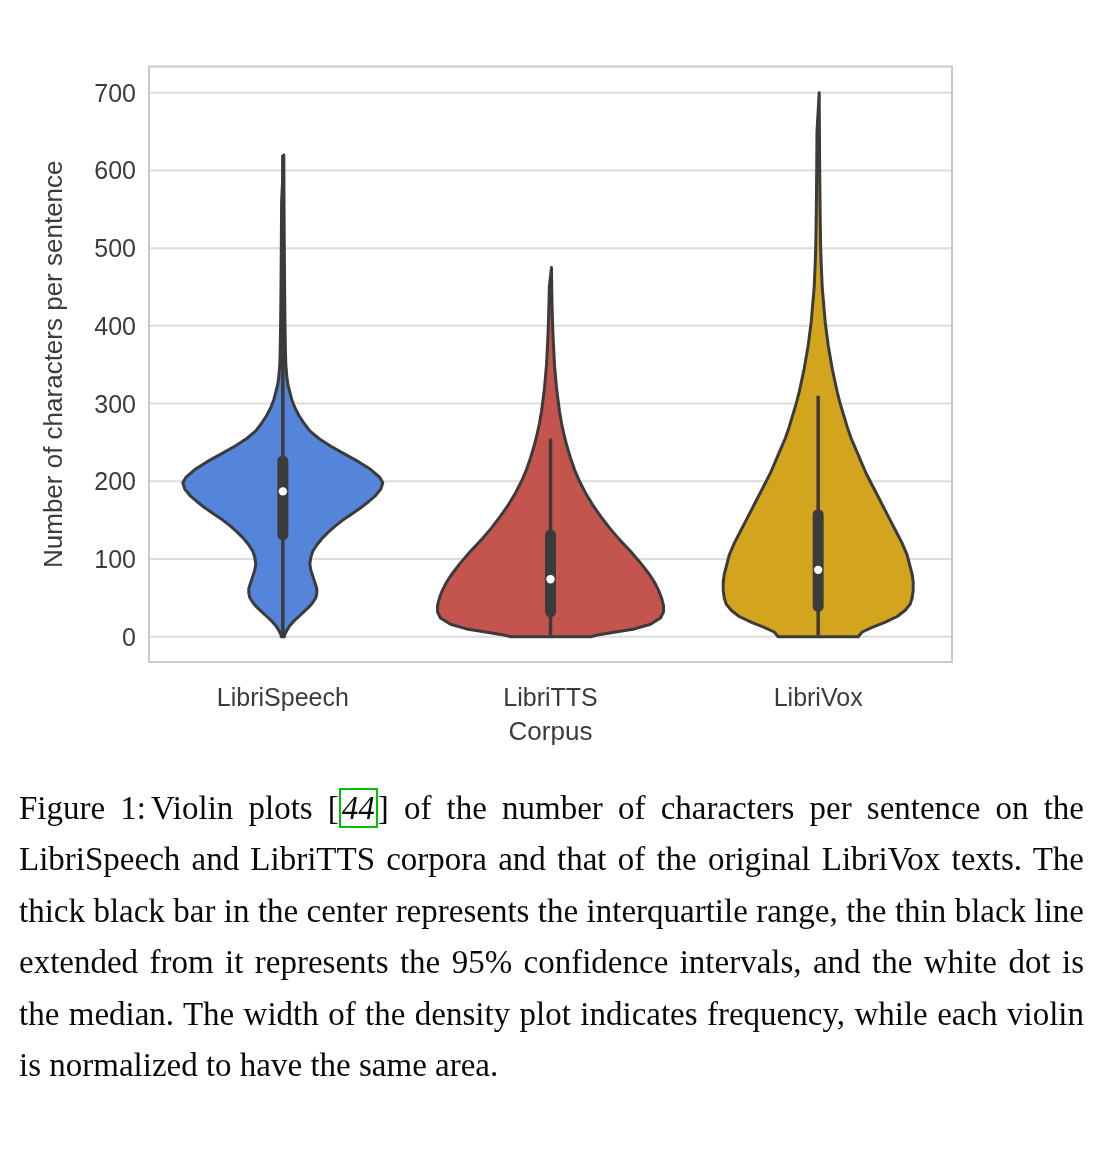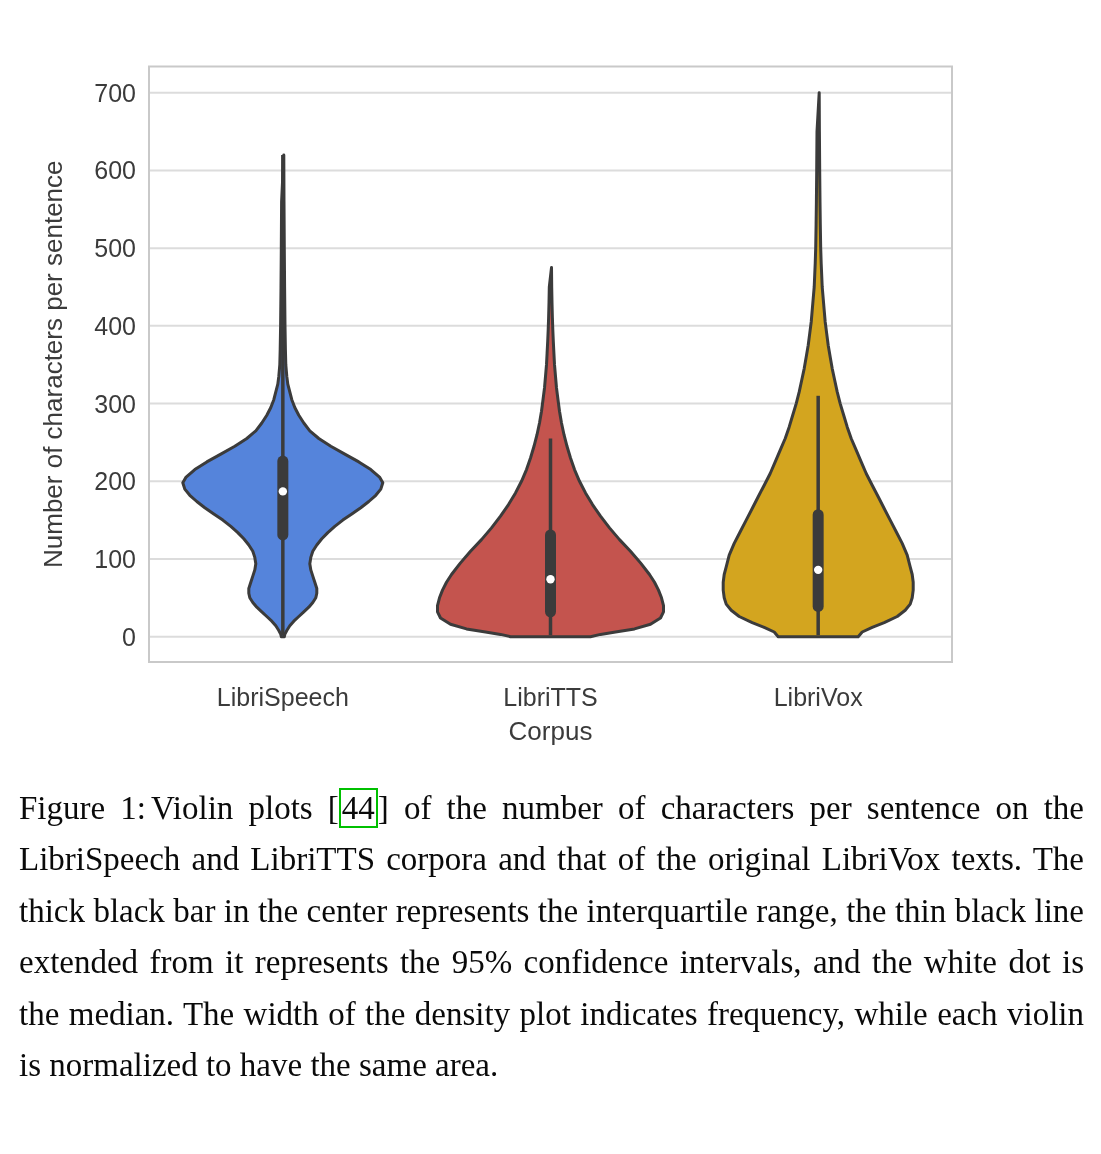--- a/index.html
+++ b/index.html
@@ -4,21 +4,21 @@
 <style>
   html,body{margin:0;padding:0;background:#ffffff;}
   .page{position:relative;width:1101px;height:1154px;background:#ffffff;overflow:hidden;
         font-family:"Liberation Sans",sans-serif;}
   #chart{display:block;}
   .caption{position:absolute;left:19px;right:17px;top:783px;margin:0;
            font-family:"Liberation Serif",serif;font-size:33px;line-height:1.56;
            color:#0a0a0a;text-align:justify;}
   .cap-label{font-style:normal;margin-right:5px;}
   .cap-body{}
-  .cite-box{border:2px solid #00c000;padding:0 1px;}
+  .cite-box{font-style:italic;border:2px solid #00c000;padding:0 1px;}
 </style>
 </head>
 <body>
 
 <div class="page">
 
   <svg id="chart" width="1101" height="768" viewBox="0 0 1101 768">
       <rect x="149" y="66.5" width="803" height="595.5" fill="#ffffff"></rect>
       <g>
         <line x1="150" x2="951" y1="636.7" y2="636.7" stroke="#dcdcdc" stroke-width="2"></line>

